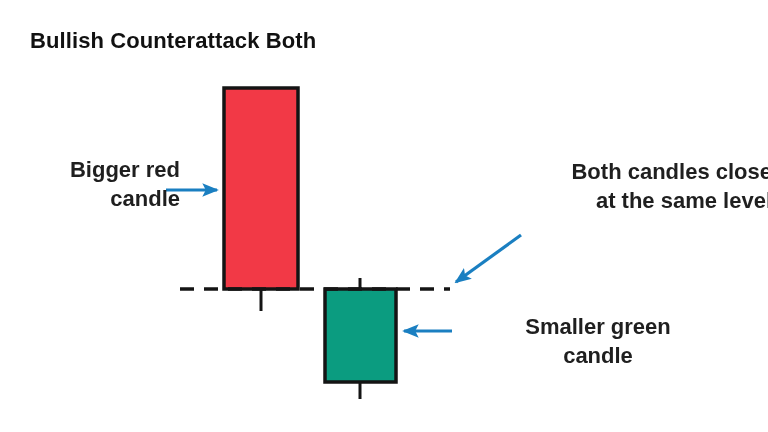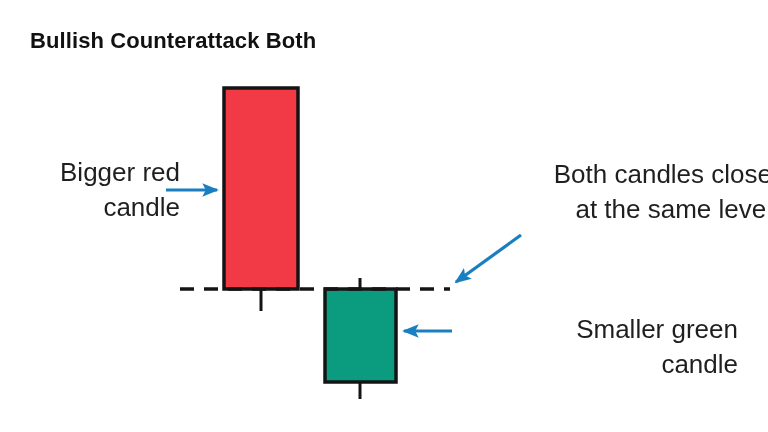--- a/index.html
+++ b/index.html
@@ -29,43 +29,44 @@
     top: 28px;
     font-size: 22px;
     font-weight: bold;
     letter-spacing: 0.1px;
     color: #111111;
     white-space: nowrap;
   }
 
   .annotation {
     position: absolute;
-    font-size: 26px;
+    font-size: 22px;
     line-height: 1.33;
     color: #1f1f1f;
     white-space: pre-line;
+    font-weight: bold;
   }
   .annotation.left-label {
     left: 20px;
     top: 155px;
     width: 160px;
     text-align: right;
   }
   .annotation.right-label {
     left: 478px;
     top: 157px;
     width: 270px;
     text-align: right;
     margin-left: 24px;
   }
   .annotation.bottom-label {
     left: 458px;
     top: 312px;
     width: 280px;
-    text-align: right;
+    text-align: center;
   }
 
   svg.figure {
     position: absolute;
     left: 0;
     top: 0;
     width: 768px;
     height: 432px;
     overflow: visible;
   }

